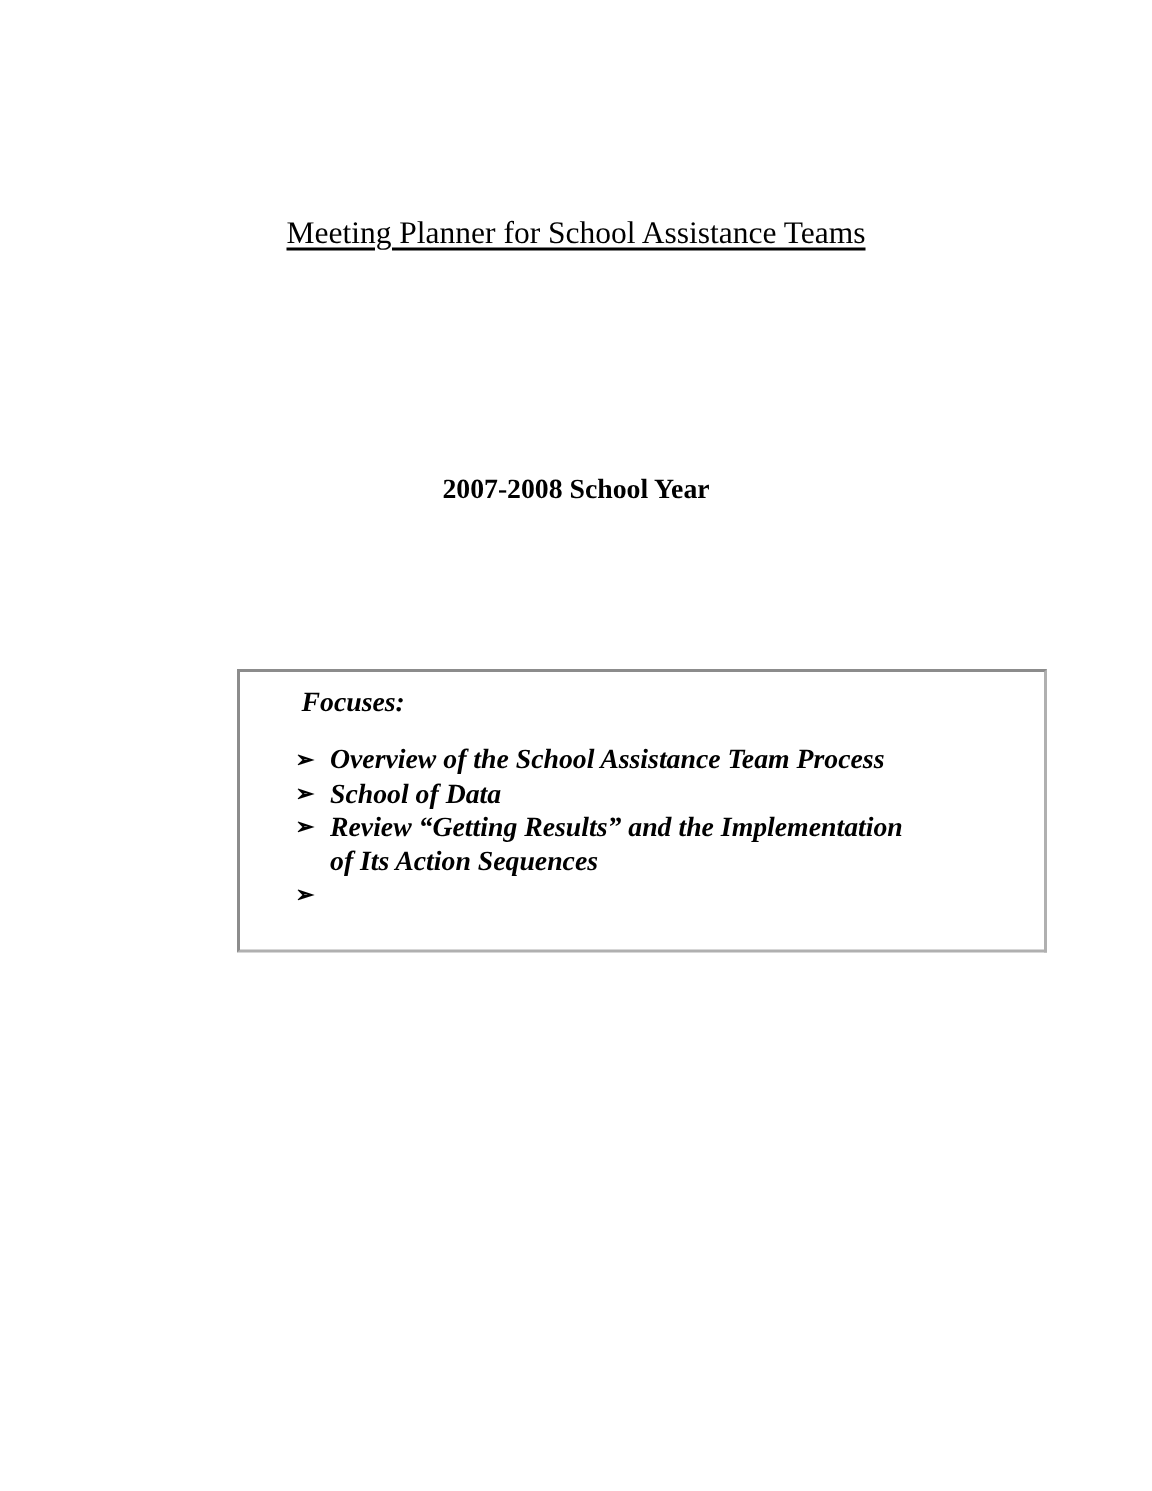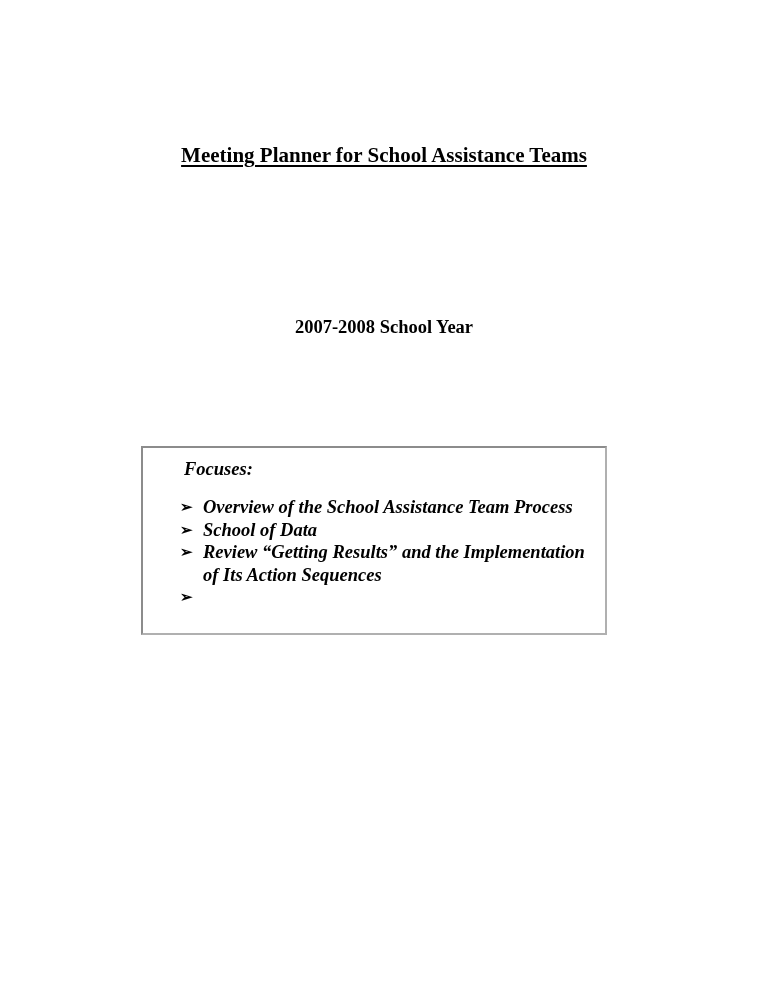--- a/index.html
+++ b/index.html
@@ -15,40 +15,40 @@
       font-family: "Liberation Serif", "DejaVu Serif", serif;
       color: #000000;
     }
     .title {
       position: absolute;
       top: 143px;
       left: 0;
       width: 768px;
       text-align: center;
       font-size: 21px;
-      font-weight: bold;
+      font-weight: normal;
       text-decoration: underline;
       text-underline-offset: 3px;
       letter-spacing: 0px;
     }
     .subtitle {
       position: absolute;
       top: 316px;
       left: 0;
       width: 768px;
       text-align: center;
       font-size: 18.5px;
       font-weight: bold;
       line-height: 23px;
     }
     .focus-box {
       position: absolute;
-      left: 141px;
+      left: 158px;
       top: 446px;
-      width: 466px;
+      width: 540px;
       height: 189px;
       border: 2px solid #8c8c8c;
       border-right-color: #b0b0b0;
       border-bottom-color: #b0b0b0;
       box-sizing: border-box;
       padding-left: 10px;
     }
     .focus-heading {
       position: absolute;
       left: 41px;

